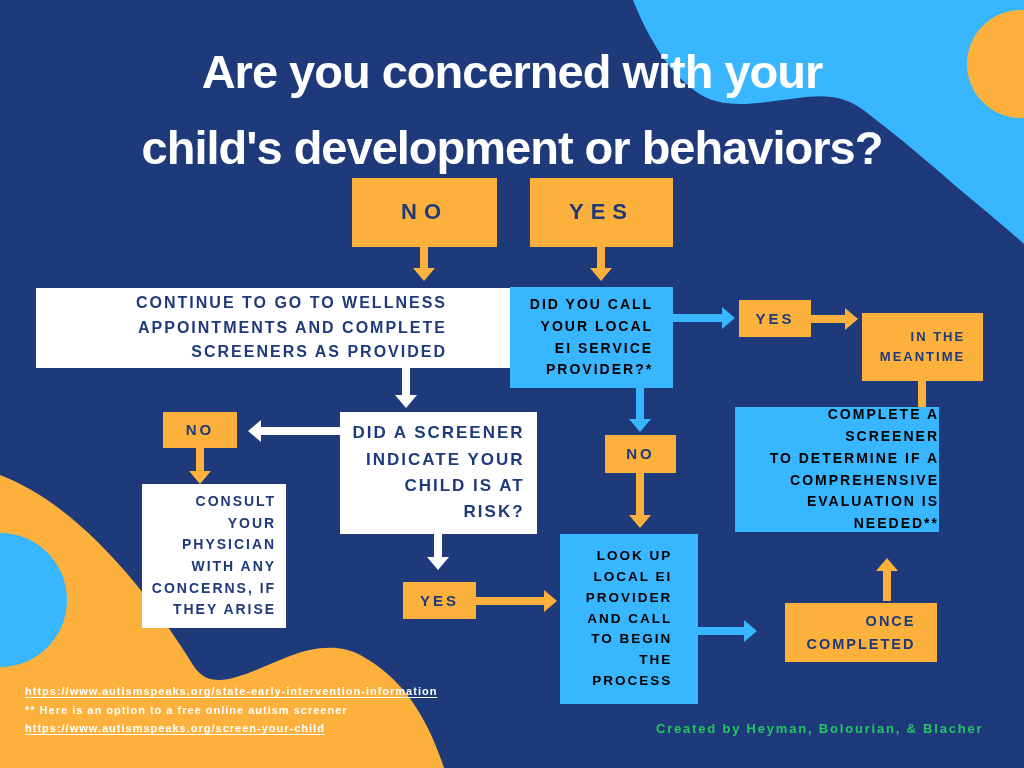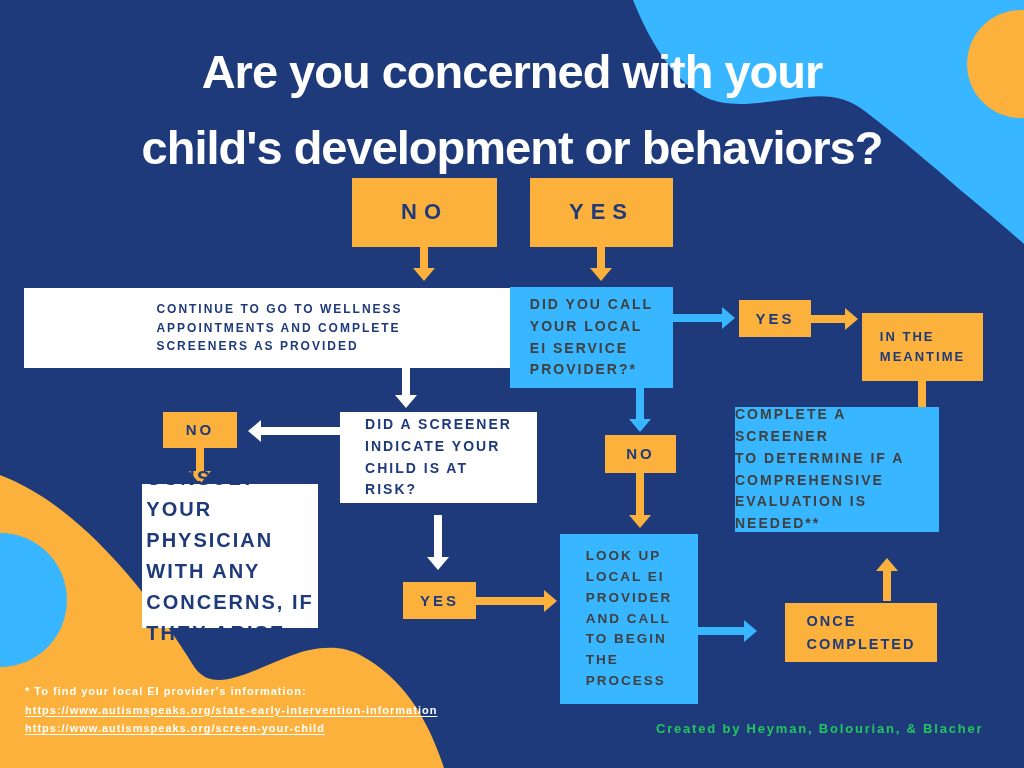--- a/index.html
+++ b/index.html
@@ -9,25 +9,25 @@
     font-family:"Liberation Sans",sans-serif;
   }
   .bg{position:absolute;left:0;top:0;z-index:0;}
   .title{
     position:absolute;left:0;top:34px;width:1024px;z-index:3;margin:0;
     text-align:center;color:#ffffff;font-size:47px;line-height:76px;
     font-weight:800;letter-spacing:-1px;white-space:pre-line;
   }
   .box{
     position:absolute;z-index:2;display:flex;align-items:center;justify-content:center;
-    text-align:left;font-weight:bold;color:#1e3a7b;
+    text-align:right;font-weight:bold;color:#1e3a7b;
     white-space:pre-line;font-size:14px;letter-spacing:2px;line-height:1.55;
   }
   .box.yellow{background:#fcb13c;}
-  .box.blue{background:#38b6ff;color:#404040;}
+  .box.blue{background:#38b6ff;color:#000000;}
   .box.white{background:#ffffff;}
   .box.big{font-size:22px;letter-spacing:7px;}
   .box.small{font-size:15px;letter-spacing:3px;}
   
   .arr{position:absolute;z-index:1;}
   .arr.yellow{--c:#fcb13c;} .arr.white{--c:#ffffff;} .arr.blue{--c:#38b6ff;}
   .arr.v{width:22px;} .arr.h{height:22px;}
   .arr .sh{position:absolute;background:var(--c);}
   .arr.v .sh{left:7px;width:8px;}
   .arr.down .sh{top:0;bottom:11px;}
@@ -62,44 +62,44 @@
     <path fill="#fcb13c" d="M0,475 C80,505 150,595 193,665 C212,696 248,672 290,656 C315,646 342,644 362,656 C402,678 427,716 444,768 L0,768 Z"></path>
     <circle fill="#38b6ff" cx="0" cy="600" r="67"></circle>
   </svg>
 
   <h1 class="title">Are you concerned with your
 child's development or behaviors?</h1>
 
   <div class="box yellow big" style="left:352px;top:178px;width:145px;height:69px">NO</div>
   <div class="box yellow big" style="left:530px;top:178px;width:143px;height:69px">YES</div>
 
-  <div class="box white" style="left:24px;top:288px;width:511px;height:80px;font-size:12px">CONTINUE TO GO TO WELLNESS
+  <div class="box white" style="left:36px;top:288px;width:511px;height:80px;font-size:16px">CONTINUE TO GO TO WELLNESS
 APPOINTMENTS AND COMPLETE
 SCREENERS AS PROVIDED</div>
   <div class="box blue" style="left:510px;top:287px;width:163px;height:101px">DID YOU CALL
 YOUR LOCAL
 EI SERVICE
 PROVIDER?*</div>
   <div class="box yellow small" style="left:739px;top:300px;width:72px;height:37px">YES</div>
   <div class="box yellow" style="left:862px;top:313px;width:121px;height:68px;font-size:13px">IN THE
 MEANTIME</div>
 
-  <div class="box white" style="left:340px;top:412px;width:197px;height:91px;font-size:14px">DID A SCREENER
+  <div class="box white" style="left:340px;top:412px;width:197px;height:122px;font-size:17px">DID A SCREENER
 INDICATE YOUR
 CHILD IS AT
 RISK?</div>
   <div class="box yellow small" style="left:163px;top:412px;width:74px;height:36px">NO</div>
   <div class="box yellow small" style="left:605px;top:435px;width:71px;height:38px">NO</div>
   <div class="box blue" style="left:735px;top:407px;width:204px;height:125px">COMPLETE A SCREENER
 TO DETERMINE IF A
 COMPREHENSIVE
 EVALUATION IS
 NEEDED**</div>
 
-  <div class="box white" style="left:142px;top:484px;width:176px;height:144px;font-size:20px">CONSULT
+  <div class="box white" style="left:142px;top:484px;width:144px;height:144px;font-size:14px">CONSULT
 YOUR
 PHYSICIAN
 WITH ANY
 CONCERNS, IF
 THEY ARISE</div>
   <div class="box yellow small" style="left:403px;top:582px;width:73px;height:37px">YES</div>
   <div class="box blue" style="left:560px;top:534px;width:138px;height:170px;font-size:13.5px">LOOK UP
 LOCAL EI
 PROVIDER
 AND CALL
@@ -160,20 +160,20 @@
   <div class="arr h right blue" style="left:698px;top:620px;width:59px">
       <div class="sh"></div>
       <div class="hd"></div>
     </div>
   <div class="arr v up yellow" style="left:876px;top:558px;height:43px">
       <div class="sh"></div>
       <div class="hd"></div>
     </div>
 
   <div class="footnotes">
-    <div>* To find your local EI provider's information:</div>
     <div><a>https://www.autismspeaks.org/state-early-intervention-information</a></div>
+    <div>** Here is an option to a free online autism screener</div>
     <div><a>https://www.autismspeaks.org/screen-your-child</a></div>
   </div>
 
   <div class="credit">Created by Heyman, Bolourian, &amp; Blacher</div>
 
 </div>
 
 </body></html>

